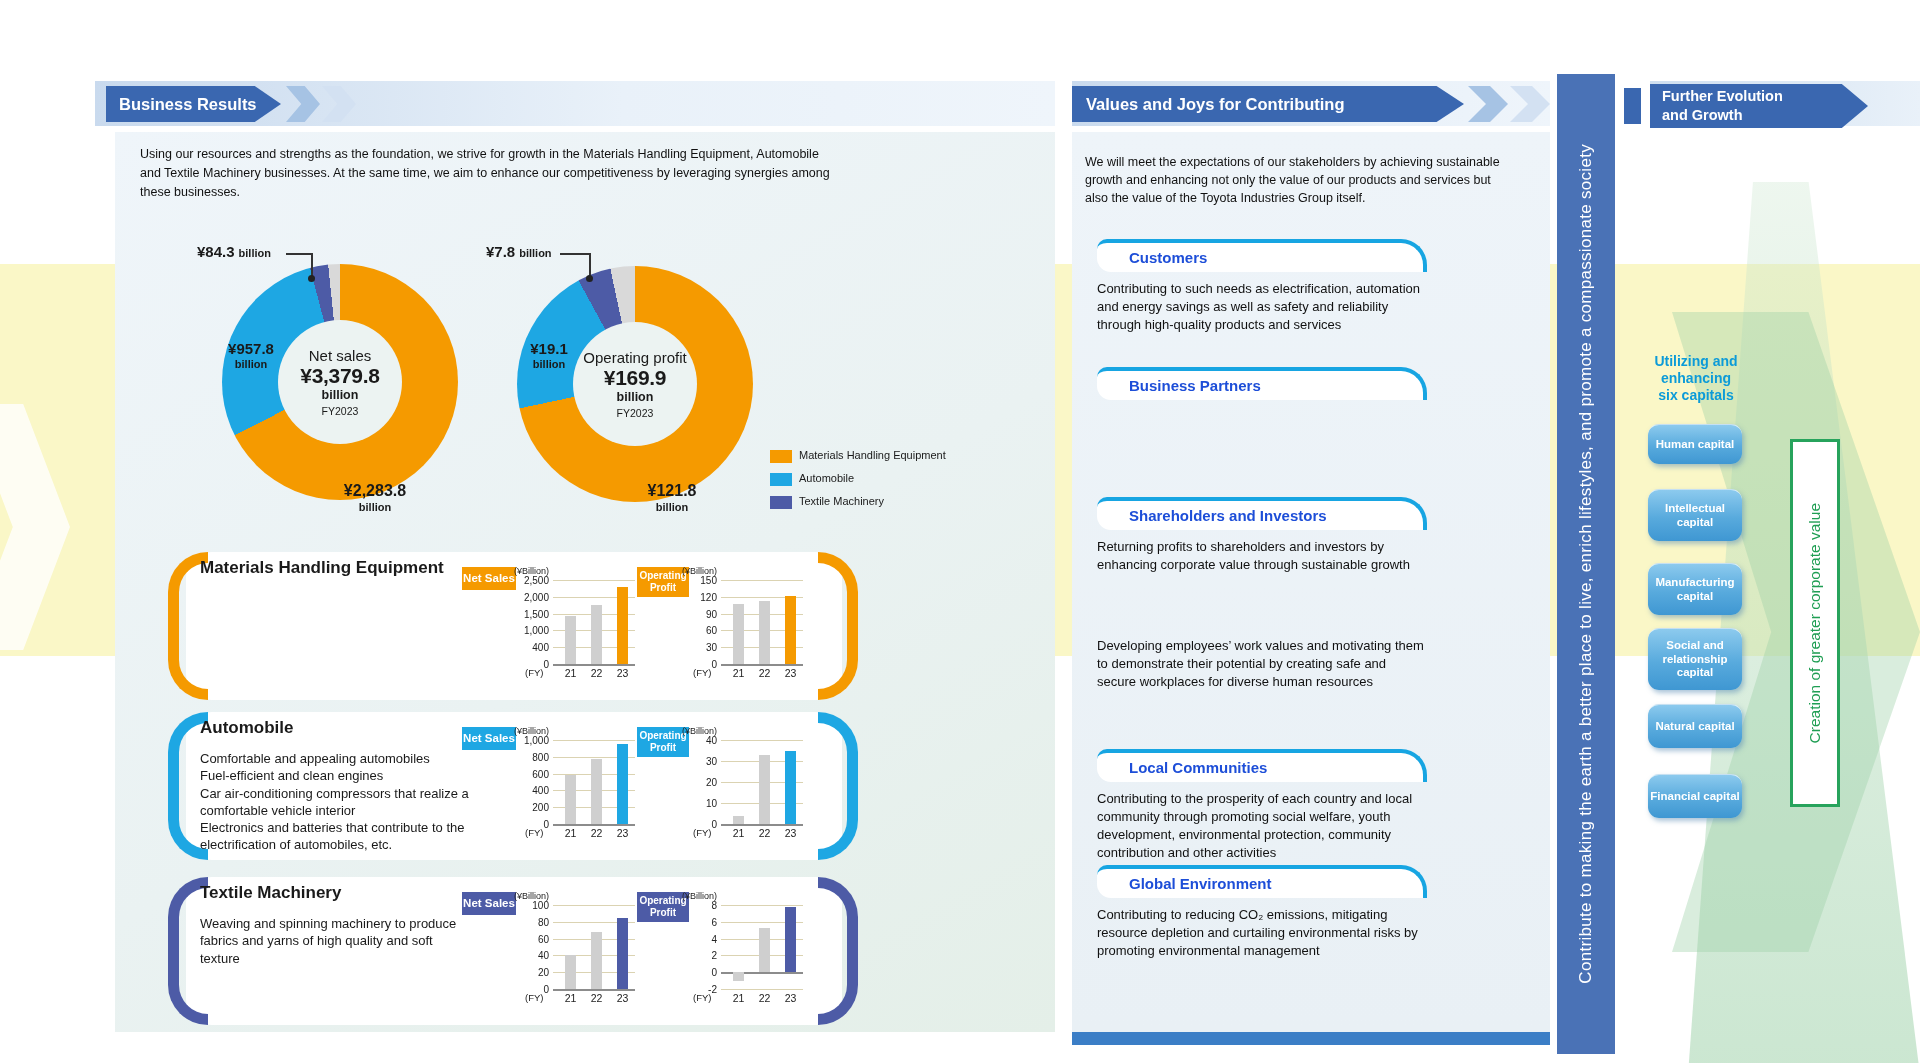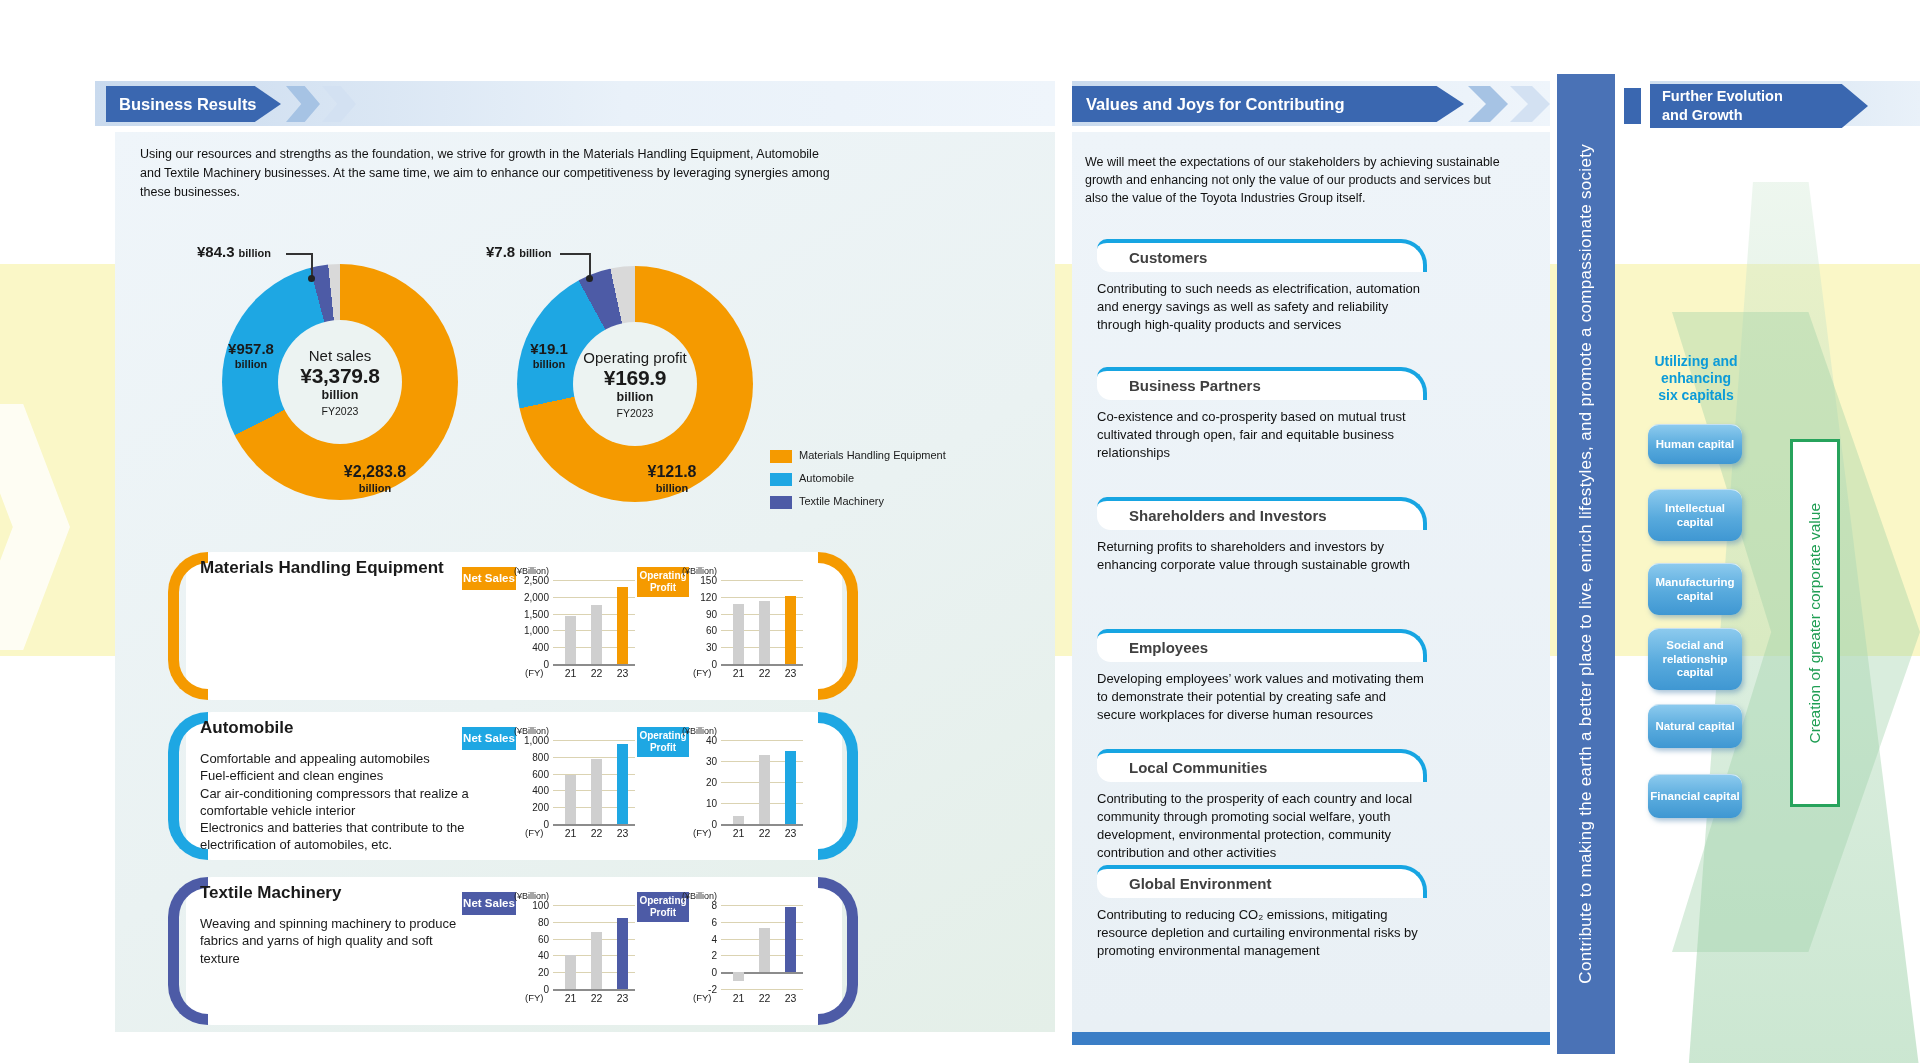--- a/index.html
+++ b/index.html
@@ -51,21 +51,21 @@
   .donut{width:236px;height:236px;border-radius:50%;}
   .d1{left:222px;top:252px;} .d2{left:517px;top:254px;}
   .hole{position:absolute;left:56px;top:56px;width:124px;height:124px;border-radius:50%;background:#ecf3f2;
         display:flex;flex-direction:column;align-items:center;justify-content:center;text-align:center;}
   .hl{font-size:15px;} .hv{font-size:21px;font-weight:bold;letter-spacing:-.3px;}
   .hu{font-size:12.5px;font-weight:bold;} .hf{font-size:10.5px;margin-top:3px;}
   .co-top{top:231px;font-weight:bold;white-space:nowrap;}
   .co-top .v{font-size:15px;} .co-top .u{font-size:11px;margin-left:4px;}
   .co-top1{left:197px;} .co-top2{left:486px;}
   .co-side{top:328px;width:90px;text-align:center;font-weight:bold;}
-  .co-bot{top:451px;width:100px;text-align:center;font-weight:bold;}
+  .co-bot{top:470px;width:100px;text-align:center;font-weight:bold;}
   .co-side .v{font-size:15px;display:block;} .co-bot .v{font-size:16px;display:block;}
   .co-side .u,.co-bot .u{font-size:11px;display:block;margin-top:1px;}
   .co-side1{left:206px;} .co-side2{left:504px;}
   .co-bot1{left:325px;} .co-bot2{left:622px;}
   .ld{background:#333;} .dot{width:7px;height:7px;border-radius:50%;background:#222;}
   .l1h{left:286px;top:241px;width:27px;height:2px;} .l1v{left:311px;top:241px;width:2px;height:26px;}
   .dot1{left:308px;top:263px;}
   .l2h{left:560px;top:241px;width:31px;height:2px;} .l2v{left:589px;top:241px;width:2px;height:26px;}
   .dot2{left:586px;top:263px;}
   .legend{left:770px;top:437px;display:flex;flex-direction:column;gap:9px;font-size:11px;line-height:1.2;}
@@ -94,21 +94,21 @@
   .mc-tick{position:absolute;left:0;width:34px;text-align:right;font-size:10px;color:#222;}
   .mc-bar{position:absolute;width:11px;}
   .mc-cat{position:absolute;top:103px;width:21px;text-align:center;font-size:10.5px;color:#222;}
   .mc-fy{position:absolute;left:10px;top:103px;font-size:9.5px;color:#222;}
 
   
   .vcard{left:1097px;width:330px;}
   .v1{top:227px;} .v2{top:355px;} .v3{top:485px;} .v4{top:617px;} .v5{top:737px;} .v6{top:853px;}
   .vc-head{height:33px;background:#fff;border-top:4px solid #17a5e2;border-right:4px solid #17a5e2;
            border-radius:10px 26px 0 14px;display:flex;align-items:center;padding-left:32px;box-sizing:border-box;}
-  .vc-title{font-size:15px;font-weight:bold;color:#404040;}
+  .vc-title{font-size:15px;font-weight:bold;color:#1d4ed8;}
   .vc-desc{margin-top:8px;font-size:13px;line-height:1.38;color:#111;}
 
   
   .banner{left:1557px;top:62px;width:58px;height:980px;background:#4a72b6;
           display:flex;align-items:center;justify-content:center;}
   .banner span{writing-mode:vertical-rl;transform:rotate(180deg);color:#fff;font-size:17px;letter-spacing:.3px;}
 
   
   .caption{left:1640px;top:341px;width:112px;text-align:center;color:#0c9bd8;font-weight:bold;
            font-size:14px;line-height:1.22;white-space:pre-line;}
@@ -380,32 +380,28 @@
   <div class="abs vcard v1">
     <div class="vc-head">
         <span class="vc-title">Customers</span>
       </div>
     <div class="vc-desc">Contributing to such needs as electrification, automation and energy savings as well as safety and reliability through high-quality products and services</div>
   </div>
   <div class="abs vcard v2">
     <div class="vc-head">
         <span class="vc-title">Business Partners</span>
       </div>
-    <div class="vc-desc">Co-existence and co-prosperity based on mutual trust cultivated through open, fair and equitable business relationships</div>
   </div>
   <div class="abs vcard v3">
     <div class="vc-head">
         <span class="vc-title">Shareholders and Investors</span>
       </div>
     <div class="vc-desc">Returning profits to shareholders and investors by enhancing corporate value through sustainable growth</div>
   </div>
   <div class="abs vcard v4">
-    <div class="vc-head">
-        <span class="vc-title">Employees</span>
-      </div>
     <div class="vc-desc">Developing employees’ work values and motivating them to demonstrate their potential by creating safe and secure workplaces for diverse human resources</div>
   </div>
   <div class="abs vcard v5">
     <div class="vc-head">
         <span class="vc-title">Local Communities</span>
       </div>
     <div class="vc-desc">Contributing to the prosperity of each country and local community through promoting social welfare, youth development, environmental protection, community contribution and other activities</div>
   </div>
   <div class="abs vcard v6">
     <div class="vc-head">

